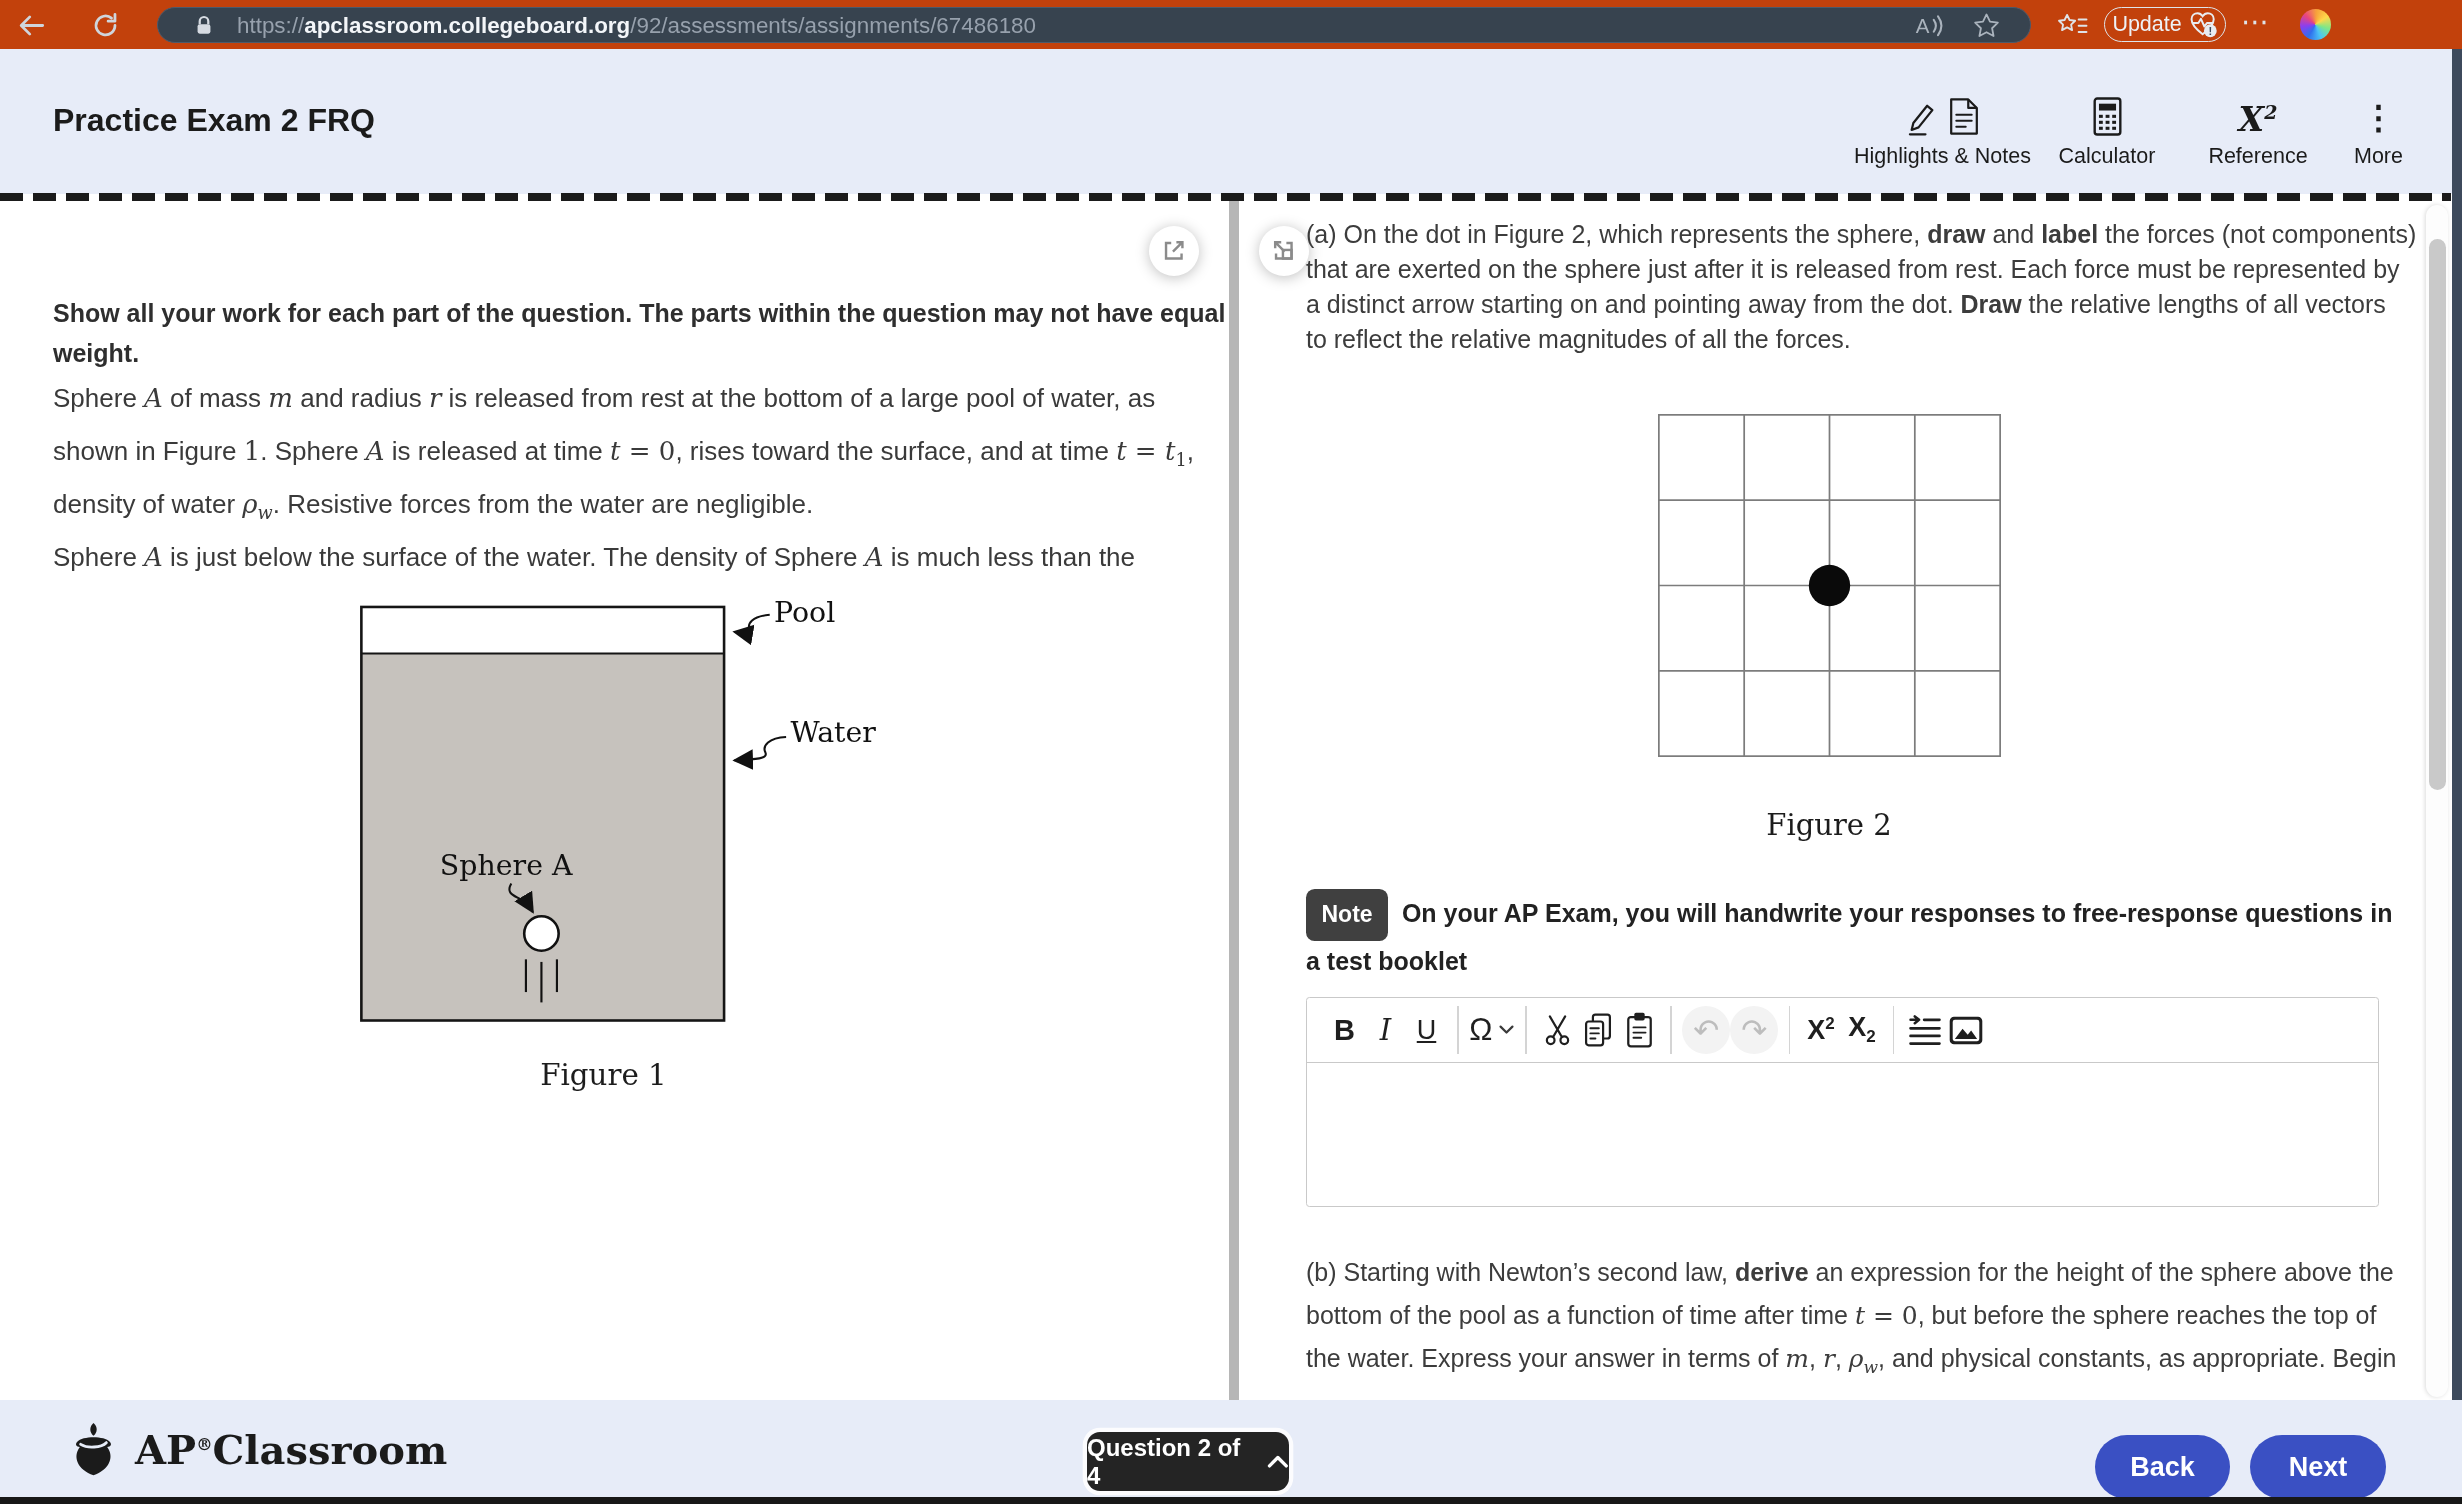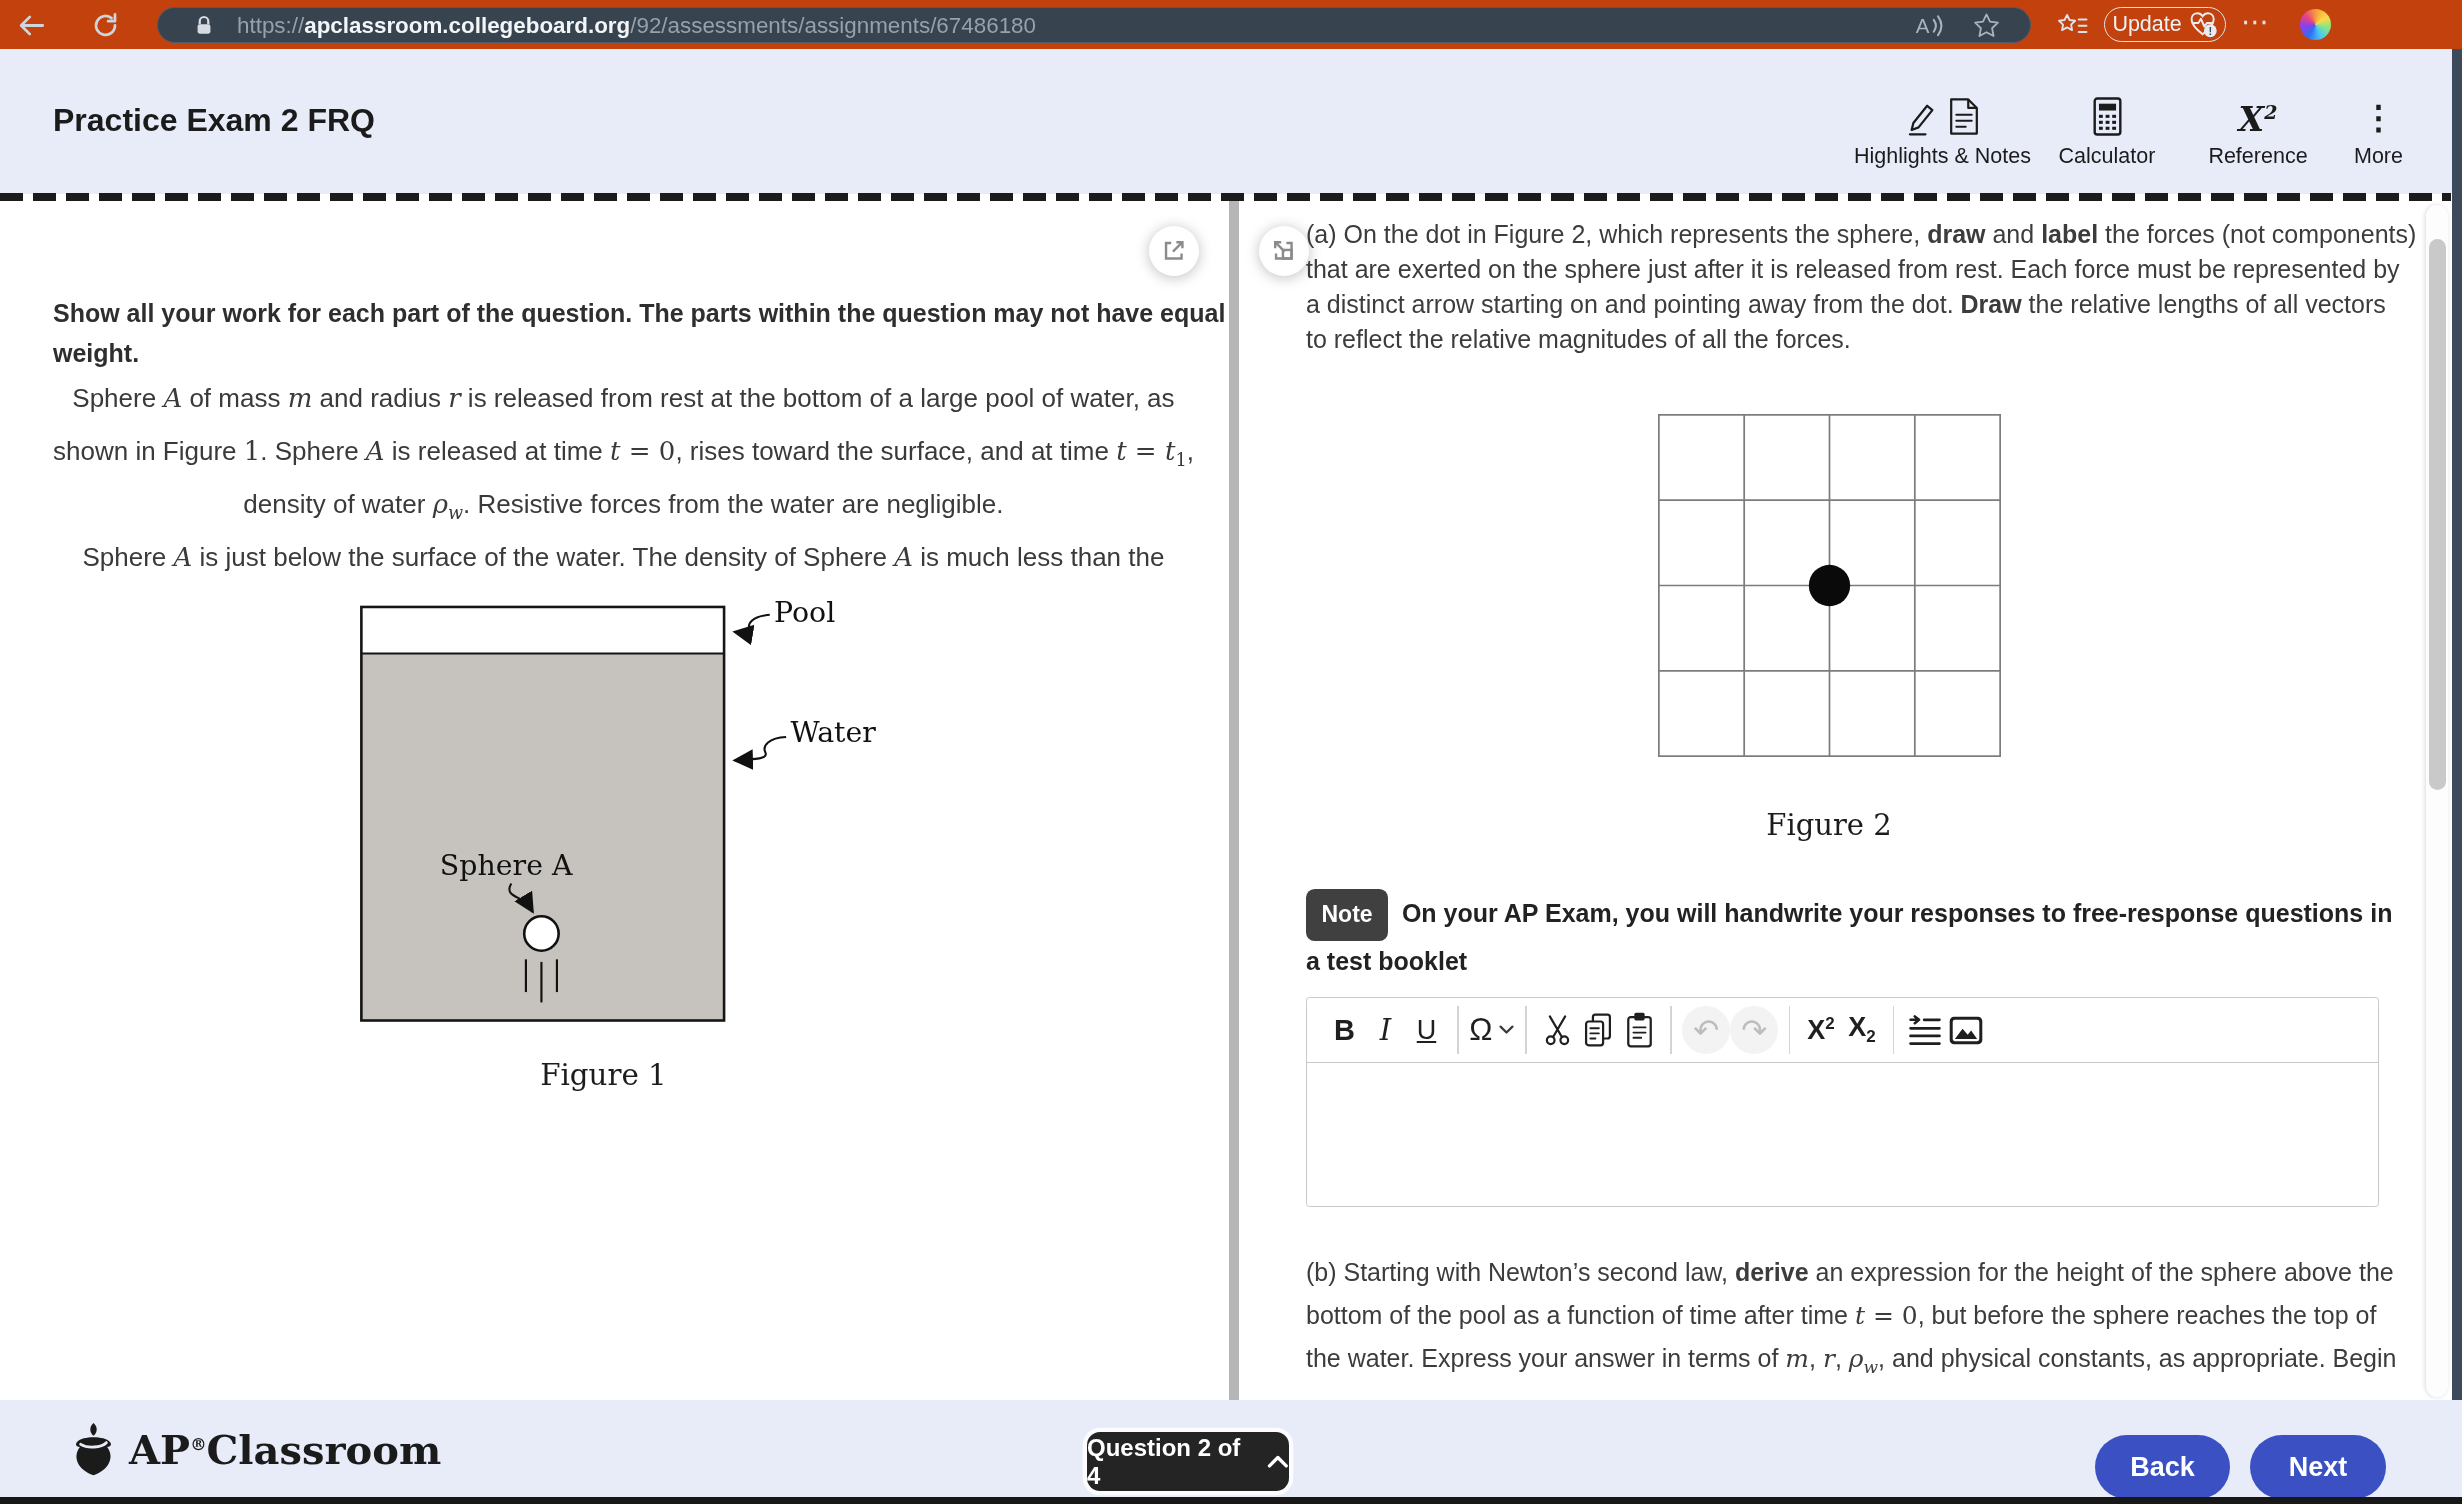--- a/index.html
+++ b/index.html
@@ -36,21 +36,21 @@
 
   
   .divider{position:absolute;left:1229px;top:201px;width:9.5px;height:1199px;background:#b6b6b6;}
   .rightedge{position:absolute;left:2452px;top:49px;width:10.3px;height:1456px;background:#3d4a5c;}
   .circlebtn{position:absolute;width:50px;height:50px;border-radius:50%;background:#fff;
              box-shadow:0 1.7px 13.8px rgba(0,0,0,.25);display:flex;align-items:center;justify-content:center;}
 
   
   .instr{position:absolute;left:53px;top:293px;font-weight:bold;font-size:25px;color:#2e2e2e;}
   .instr-line{white-space:nowrap;height:40px;line-height:40px;}
-  .para-left{position:absolute;left:53px;top:372px;font-size:26px;color:#3a3a3a;text-align:center;}
+  .para-left{position:absolute;left:53px;top:372px;font-size:26px;color:#3a3a3a;}
   .pl-line{white-space:nowrap;height:53px;line-height:53px;}
 
   .math{font-family:"DejaVu Serif",serif;}
   .math .mi{font-style:italic;}
   .math sub{font-size:68%;}
 
   
   .para-a{position:absolute;left:1306px;top:217px;font-size:25px;color:#3c3c3c;}
   .pa-line{white-space:nowrap;height:35px;line-height:35px;}
   .para-b{position:absolute;left:1306px;top:1251px;font-size:25px;color:#3c3c3c;}
@@ -83,21 +83,21 @@
   .edit-area{position:absolute;left:0;top:65px;width:100%;height:143px;}
 
   
   .sb-track{position:absolute;left:2426px;top:205px;width:22.4px;height:1192px;background:#fdfdfd;
             border-radius:11.2px;box-shadow:-0.9px 0 4.3px rgba(0,0,0,.15);}
   .sb-thumb{position:absolute;left:2.6px;top:34px;width:17px;height:551px;background:#c9c9c9;border-radius:8.6px;}
 
   
   .footer{position:absolute;left:0;top:1400px;width:2462px;height:97px;background:#e7ecf8;}
   .brand{position:absolute;left:67px;top:20.7px;display:flex;align-items:center;color:#1b1b1b;}
-  .brandtext{font-family:"DejaVu Serif",serif;font-weight:bold;font-size:40px;margin-left:9px;white-space:nowrap;}
+  .brandtext{font-family:"DejaVu Serif",serif;font-weight:bold;font-size:40px;margin-left:15px;white-space:nowrap;}
   .brandtext .reg{font-size:16.4px;vertical-align:super;}
   .qnav{position:absolute;left:1087px;top:32px;width:202px;height:59px;background:#242424;border-radius:13px;
         box-shadow:0 0 0 4.3px rgba(255,255,255,.85);color:#fff;font-size:24px;font-weight:bold;
         display:flex;align-items:center;justify-content:center;gap:12px;}
   .navbtn{position:absolute;top:35px;height:64px;border-radius:32px;background:#3a50c3;color:#fff;
           font-size:27px;font-weight:bold;display:flex;align-items:center;justify-content:center;}
   .backbtn{left:2095px;width:135px;}
   .nextbtn{left:2250px;width:136px;}
   .bottomstrip{position:absolute;left:0;top:1497px;width:2462px;height:7.8px;background:#181818;}
 

